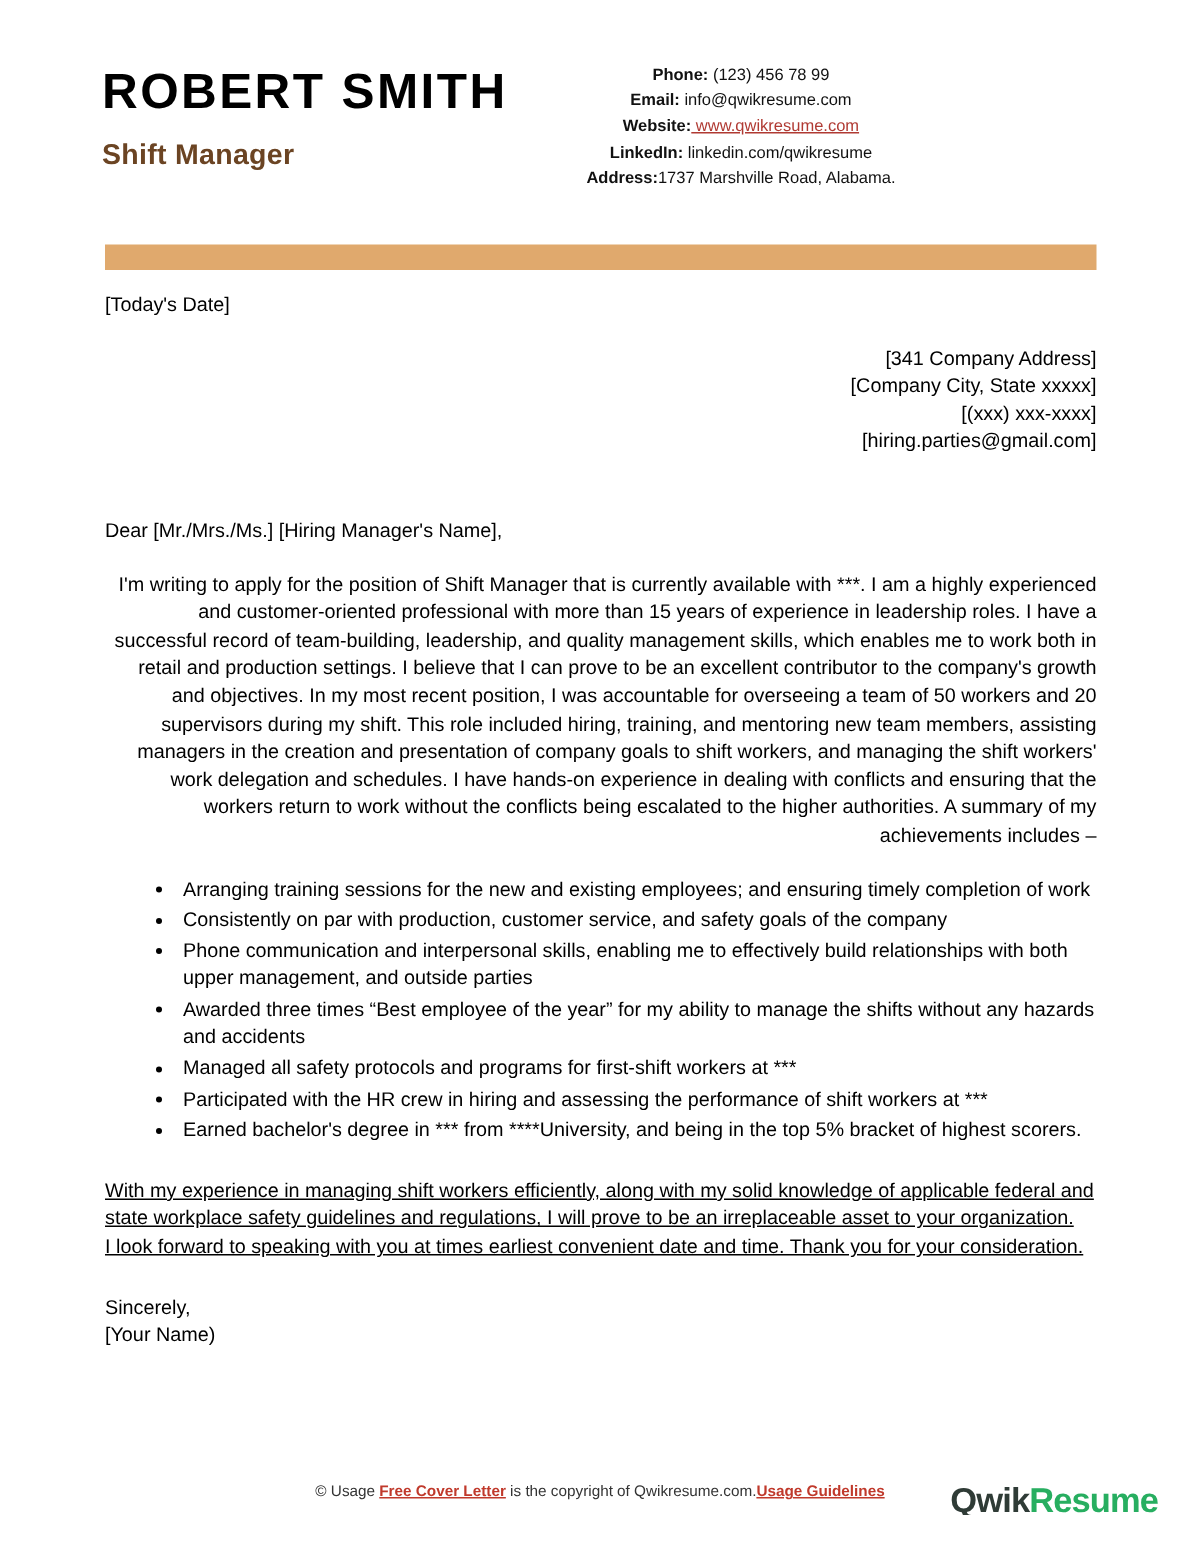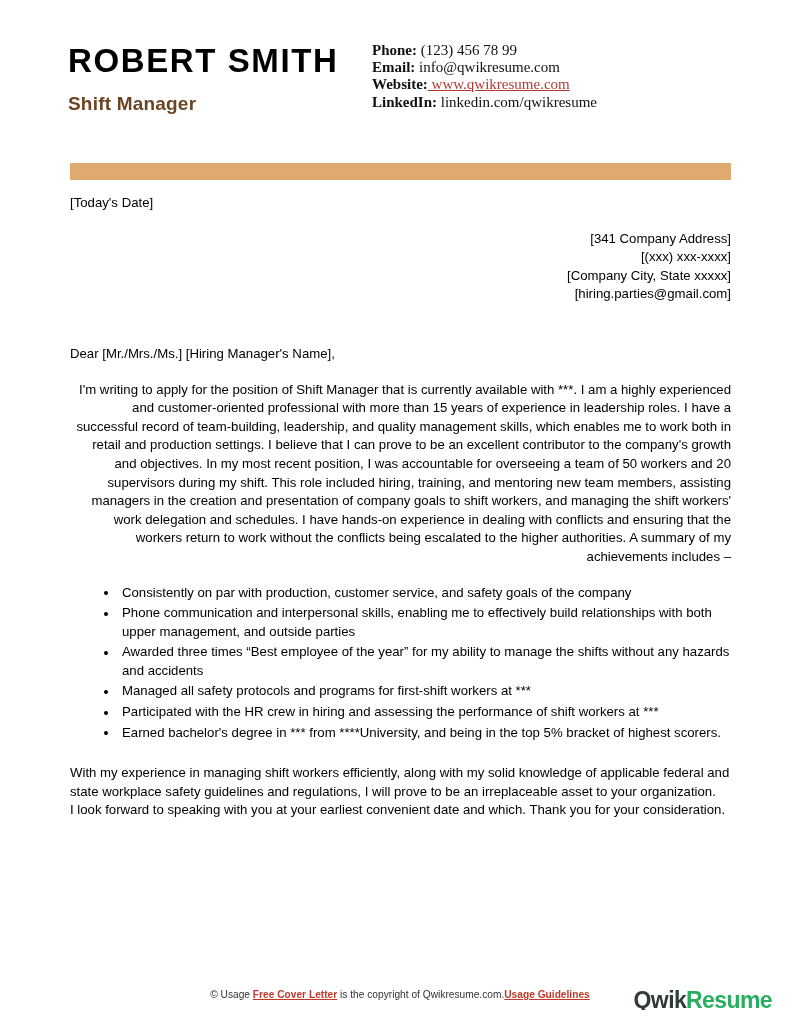--- a/index.html
+++ b/index.html
@@ -49,25 +49,24 @@
     font-weight: bold;
     color: #6b4423;
     letter-spacing: 0.2px;
     white-space: nowrap;
   }
 
   .contact-block {
     position: absolute;
     right: 67px;
     top: 42px;
-    text-align: left;
-    font-size: 15px;
+    text-align: center;
+    font-size: 11px;
     line-height: 17.2px;
     color: #111111;
-    font-family: Liberation Serif, serif;
   }
   .contact-row {
     white-space: nowrap;
   }
   .contact-label {
     font-weight: bold;
   }
   .contact-value {
     font-weight: normal;
   }
@@ -133,20 +132,21 @@
     left: -18px;
     top: 7.5px;
     width: 4px;
     height: 4px;
     border-radius: 50%;
     background: #000000;
   }
 
   .closing-block {
     margin: 22px 0 0 0;
+    text-decoration: underline;
   }
   .closing-block .para-tight {
     margin: 0;
   }
   .signoff {
     margin: 22px 0 0 0;
   }
   .signoff div {
     white-space: nowrap;
   }
@@ -207,55 +207,63 @@
       </div>
       <div class="contact-row">
         <span class="contact-label">Email:</span><span class="contact-value"> info@qwikresume.com</span>
       </div>
       <div class="contact-row">
         <span class="contact-label">Website:</span><span class="contact-value link"> www.qwikresume.com</span>
       </div>
       <div class="contact-row">
         <span class="contact-label">LinkedIn:</span><span class="contact-value"> linkedin.com/qwikresume</span>
       </div>
+      <div class="contact-row">
+        <span class="contact-label">Address:</span><span class="contact-value">1737 Marshville Road, Alabama.</span>
+      </div>
     </div>
 
   </div>
 
   <div class="divider-bar"></div>
 
   <div class="content">
 
     <div class="date-line">[Today's Date]</div>
 
     <div class="recipient">
       <div>[341 Company Address]</div>
+      <div>[Company City, State xxxxx]</div>
       <div>[(xxx) xxx-xxxx]</div>
-      <div>[Company City, State xxxxx]</div>
       <div>[hiring.parties@gmail.com]</div>
     </div>
 
     <div class="salutation">Dear [Mr./Mrs./Ms.] [Hiring Manager's Name],</div>
 
     <p class="para">I'm writing to apply for the position of Shift Manager that is currently available with ***. I am a highly experienced and customer-oriented professional with more than 15 years of experience in leadership roles. I have a successful record of team-building, leadership, and quality management skills, which enables me to work both in retail and production settings. I believe that I can prove to be an excellent contributor to the company's growth and objectives. In my most recent position, I was accountable for overseeing a team of 50 workers and 20 supervisors during my shift. This role included hiring, training, and mentoring new team members, assisting managers in the creation and presentation of company goals to shift workers, and managing the shift workers' work delegation and schedules. I have hands-on experience in dealing with conflicts and ensuring that the workers return to work without the conflicts being escalated to the higher authorities. A summary of my achievements includes –</p>
 
     <ul class="bullets">
+      <li>Arranging training sessions for the new and existing employees; and ensuring timely completion of work</li>
       <li>Consistently on par with production, customer service, and safety goals of the company</li>
       <li>Phone communication and interpersonal skills, enabling me to effectively build relationships with both upper management, and outside parties</li>
       <li>Awarded three times “Best employee of the year” for my ability to manage the shifts without any hazards and accidents</li>
       <li>Managed all safety protocols and programs for first-shift workers at ***</li>
       <li>Participated with the HR crew in hiring and assessing the performance of shift workers at ***</li>
       <li>Earned bachelor's degree in *** from ****University, and being in the top 5% bracket of highest scorers.</li>
     </ul>
 
     <div class="closing-block">
       <p class="para-tight">With my experience in managing shift workers efficiently, along with my solid knowledge of applicable federal and state workplace safety guidelines and regulations, I will prove to be an irreplaceable asset to your organization.</p>
-      <p class="para-tight">I look forward to speaking with you at your earliest convenient date and which. Thank you for your consideration.</p>
-    </div>
-
+      <p class="para-tight">I look forward to speaking with you at times earliest convenient date and time. Thank you for your consideration.</p>
+    </div>
+
+    <div class="signoff">
+      <div>Sincerely,</div>
+      <div>[Your Name)</div>
+    </div>
 
   </div>
 
   <div class="footer">
     <div class="footer-text"><span>© Usage </span><span class="footer-link">Free Cover Letter</span><span> is the copyright of Qwikresume.com.</span><span class="footer-link">Usage Guidelines</span></div>
     <div class="footer-logo"><span class="logo-qwik">Qwik</span><span class="logo-resume">Resume</span></div>
   </div>
 
 </div>
 

